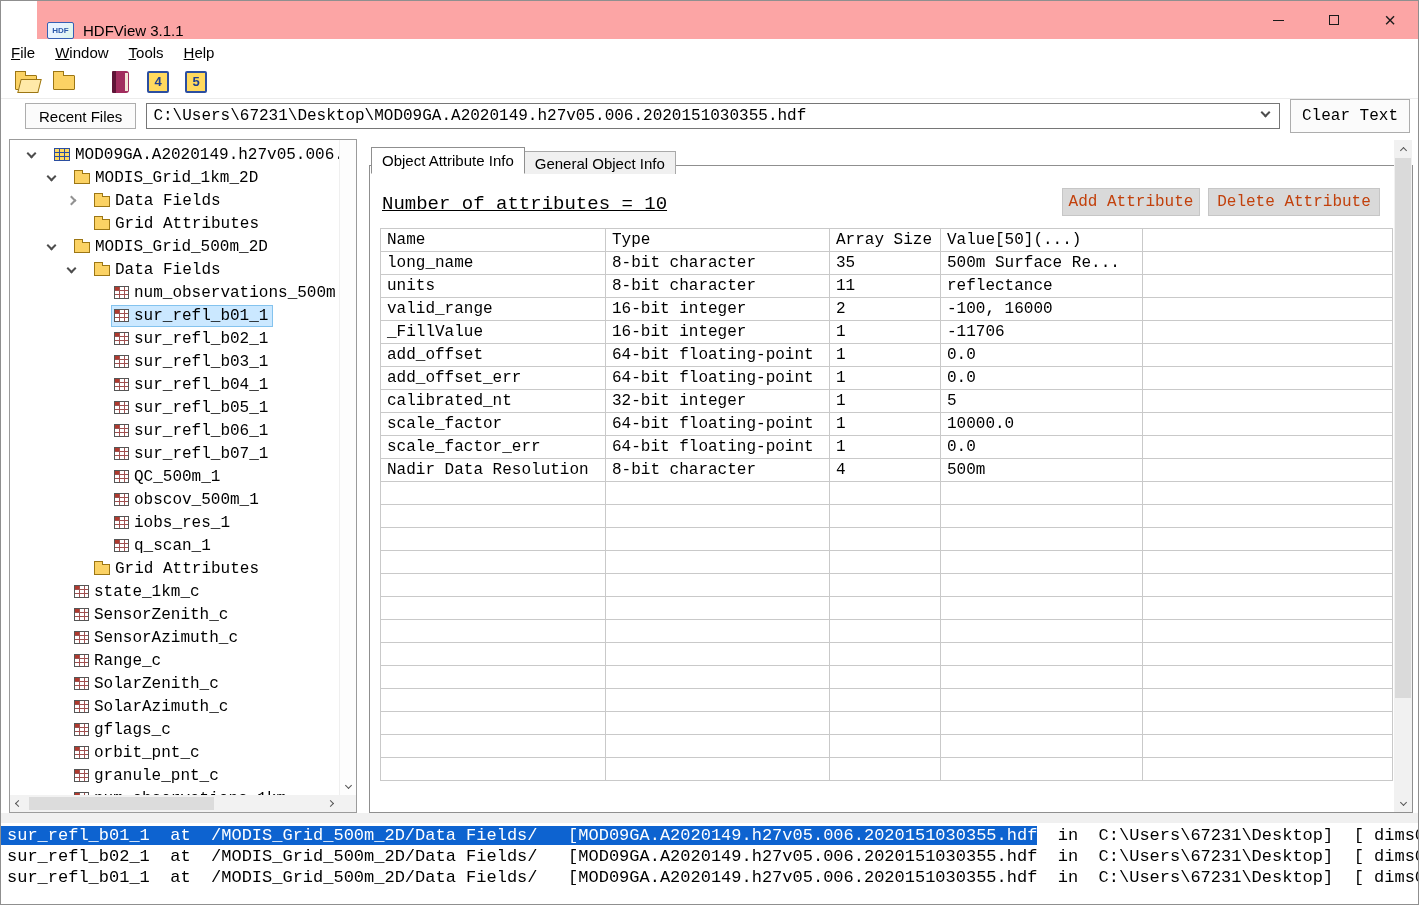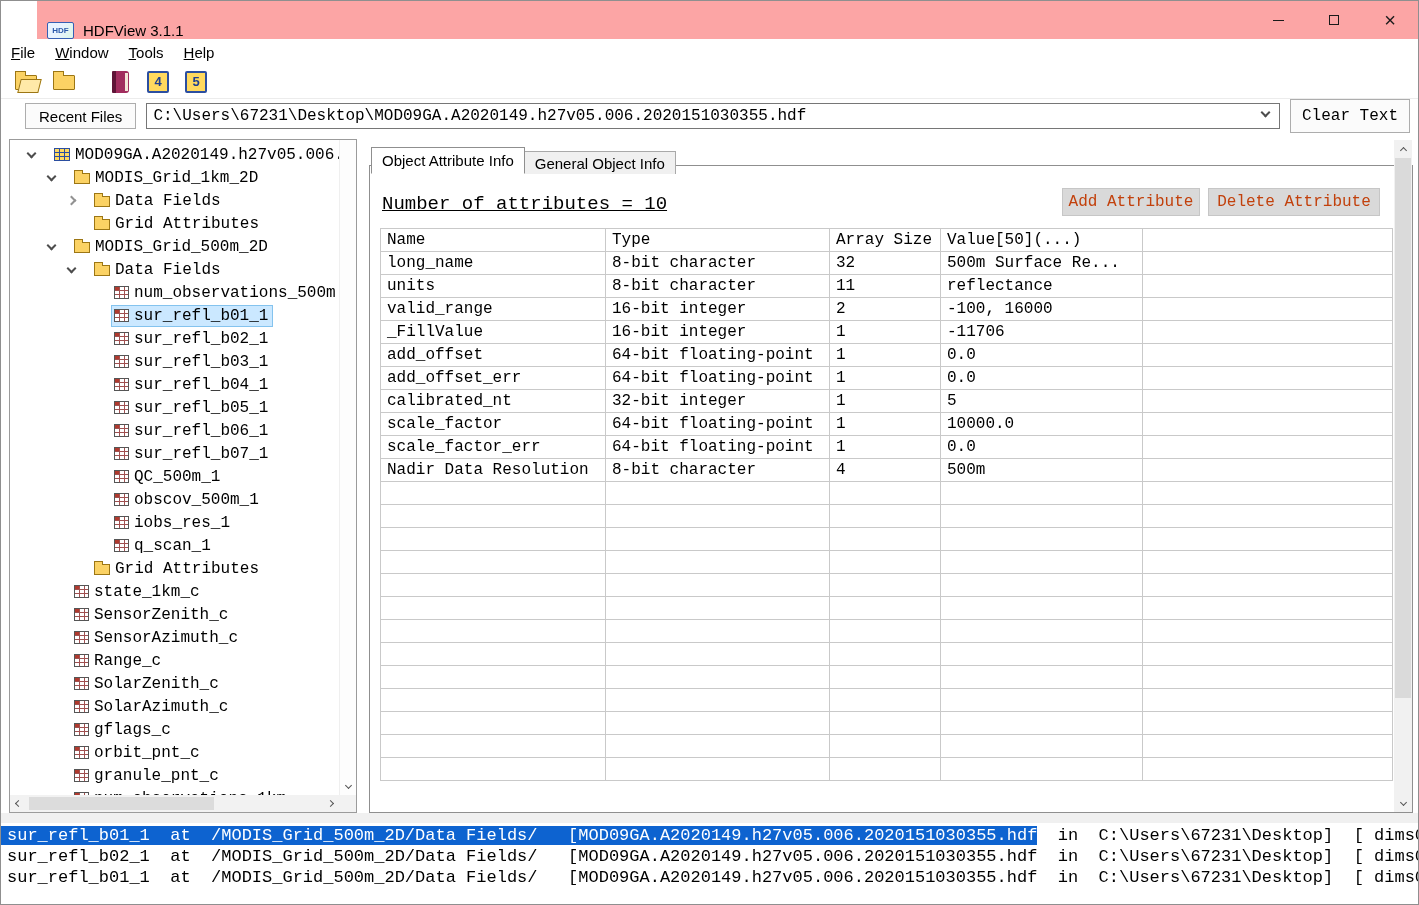--- a/index.html
+++ b/index.html
@@ -426,21 +426,21 @@
             <tr>
           <td>Name</td>
           <td>Type</td>
           <td>Array Size</td>
           <td>Value[50](...)</td>
           <td></td>
         </tr>
         <tr>
           <td>long_name</td>
           <td>8-bit character</td>
-          <td>32</td>
+          <td>35</td>
           <td>500m Surface Re...</td>
           <td></td>
         </tr>
         <tr>
           <td>units</td>
           <td>8-bit character</td>
           <td>11</td>
           <td>reflectance</td>
           <td></td>
         </tr>

